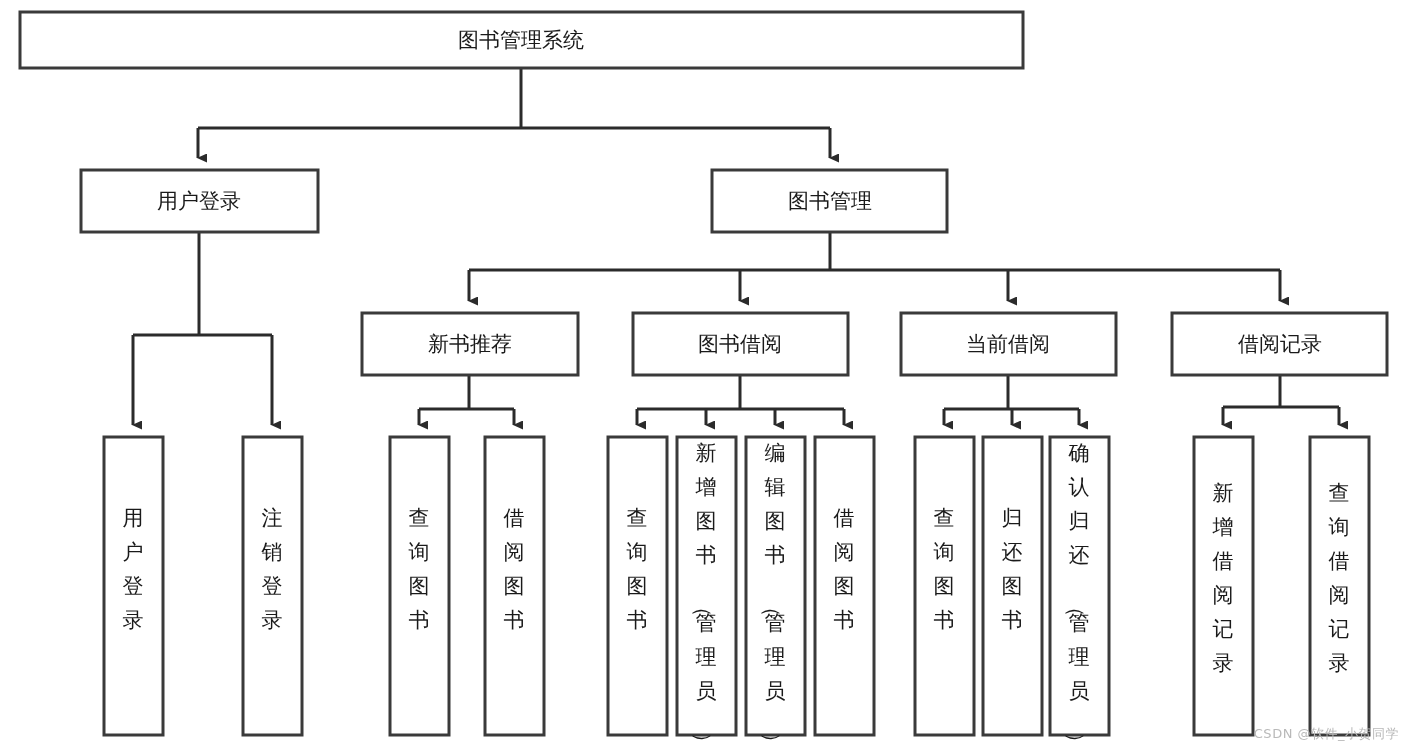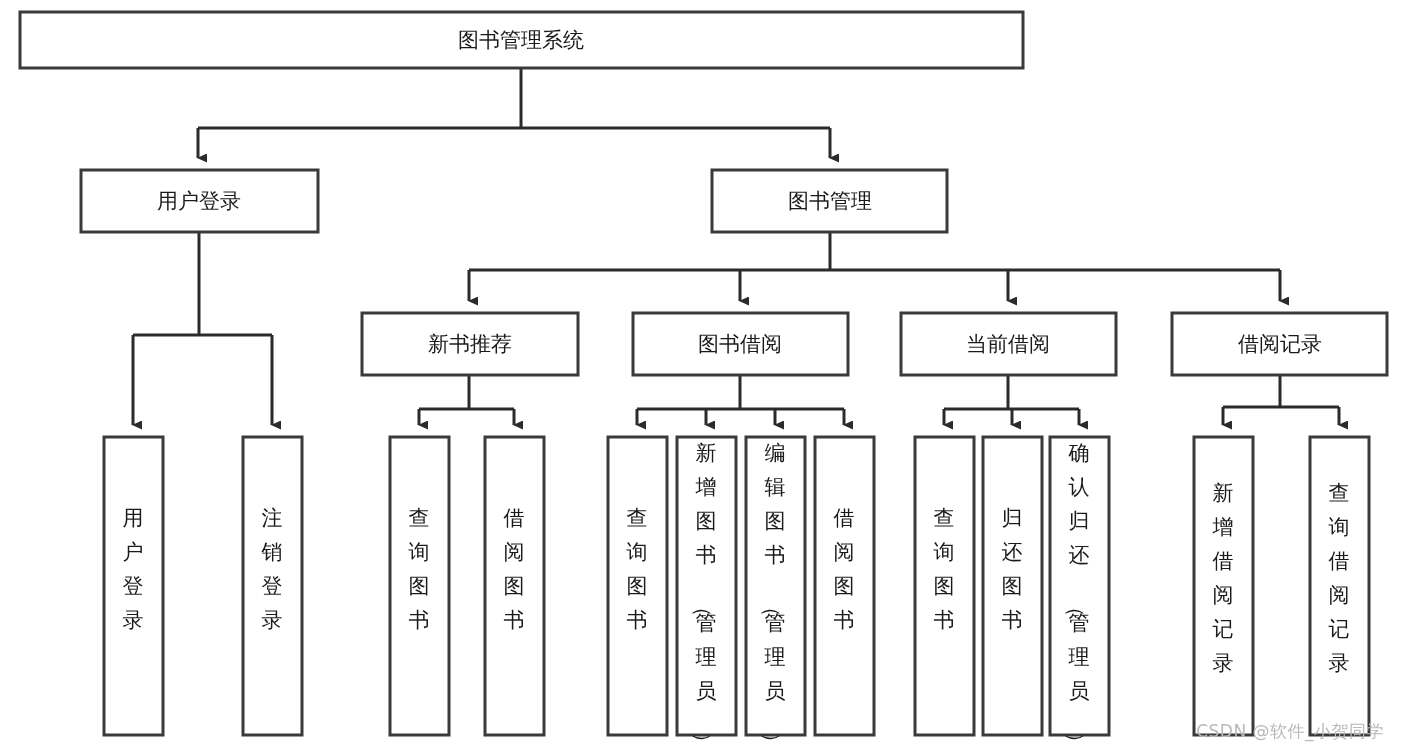--- a/index.html
+++ b/index.html
@@ -46,24 +46,24 @@
     stroke: #2b2b2b;
     stroke-width: 3;
     fill: none;
   }
   .edge-arrow {
     fill: #2b2b2b;
     stroke: none;
   }
   .watermark-text {
     position: absolute;
-    right: 21px;
+    right: 6px;
     bottom: 4px;
     font-family: "DejaVu Sans", "Liberation Sans", sans-serif;
-    font-size: 17px;
+    font-size: 13px;
     color: #b9b9b9;
     white-space: nowrap;
     letter-spacing: 0.5px;
   }
 </style>
 </head>
 <body>
 
 <div id="diagram-root">
 

